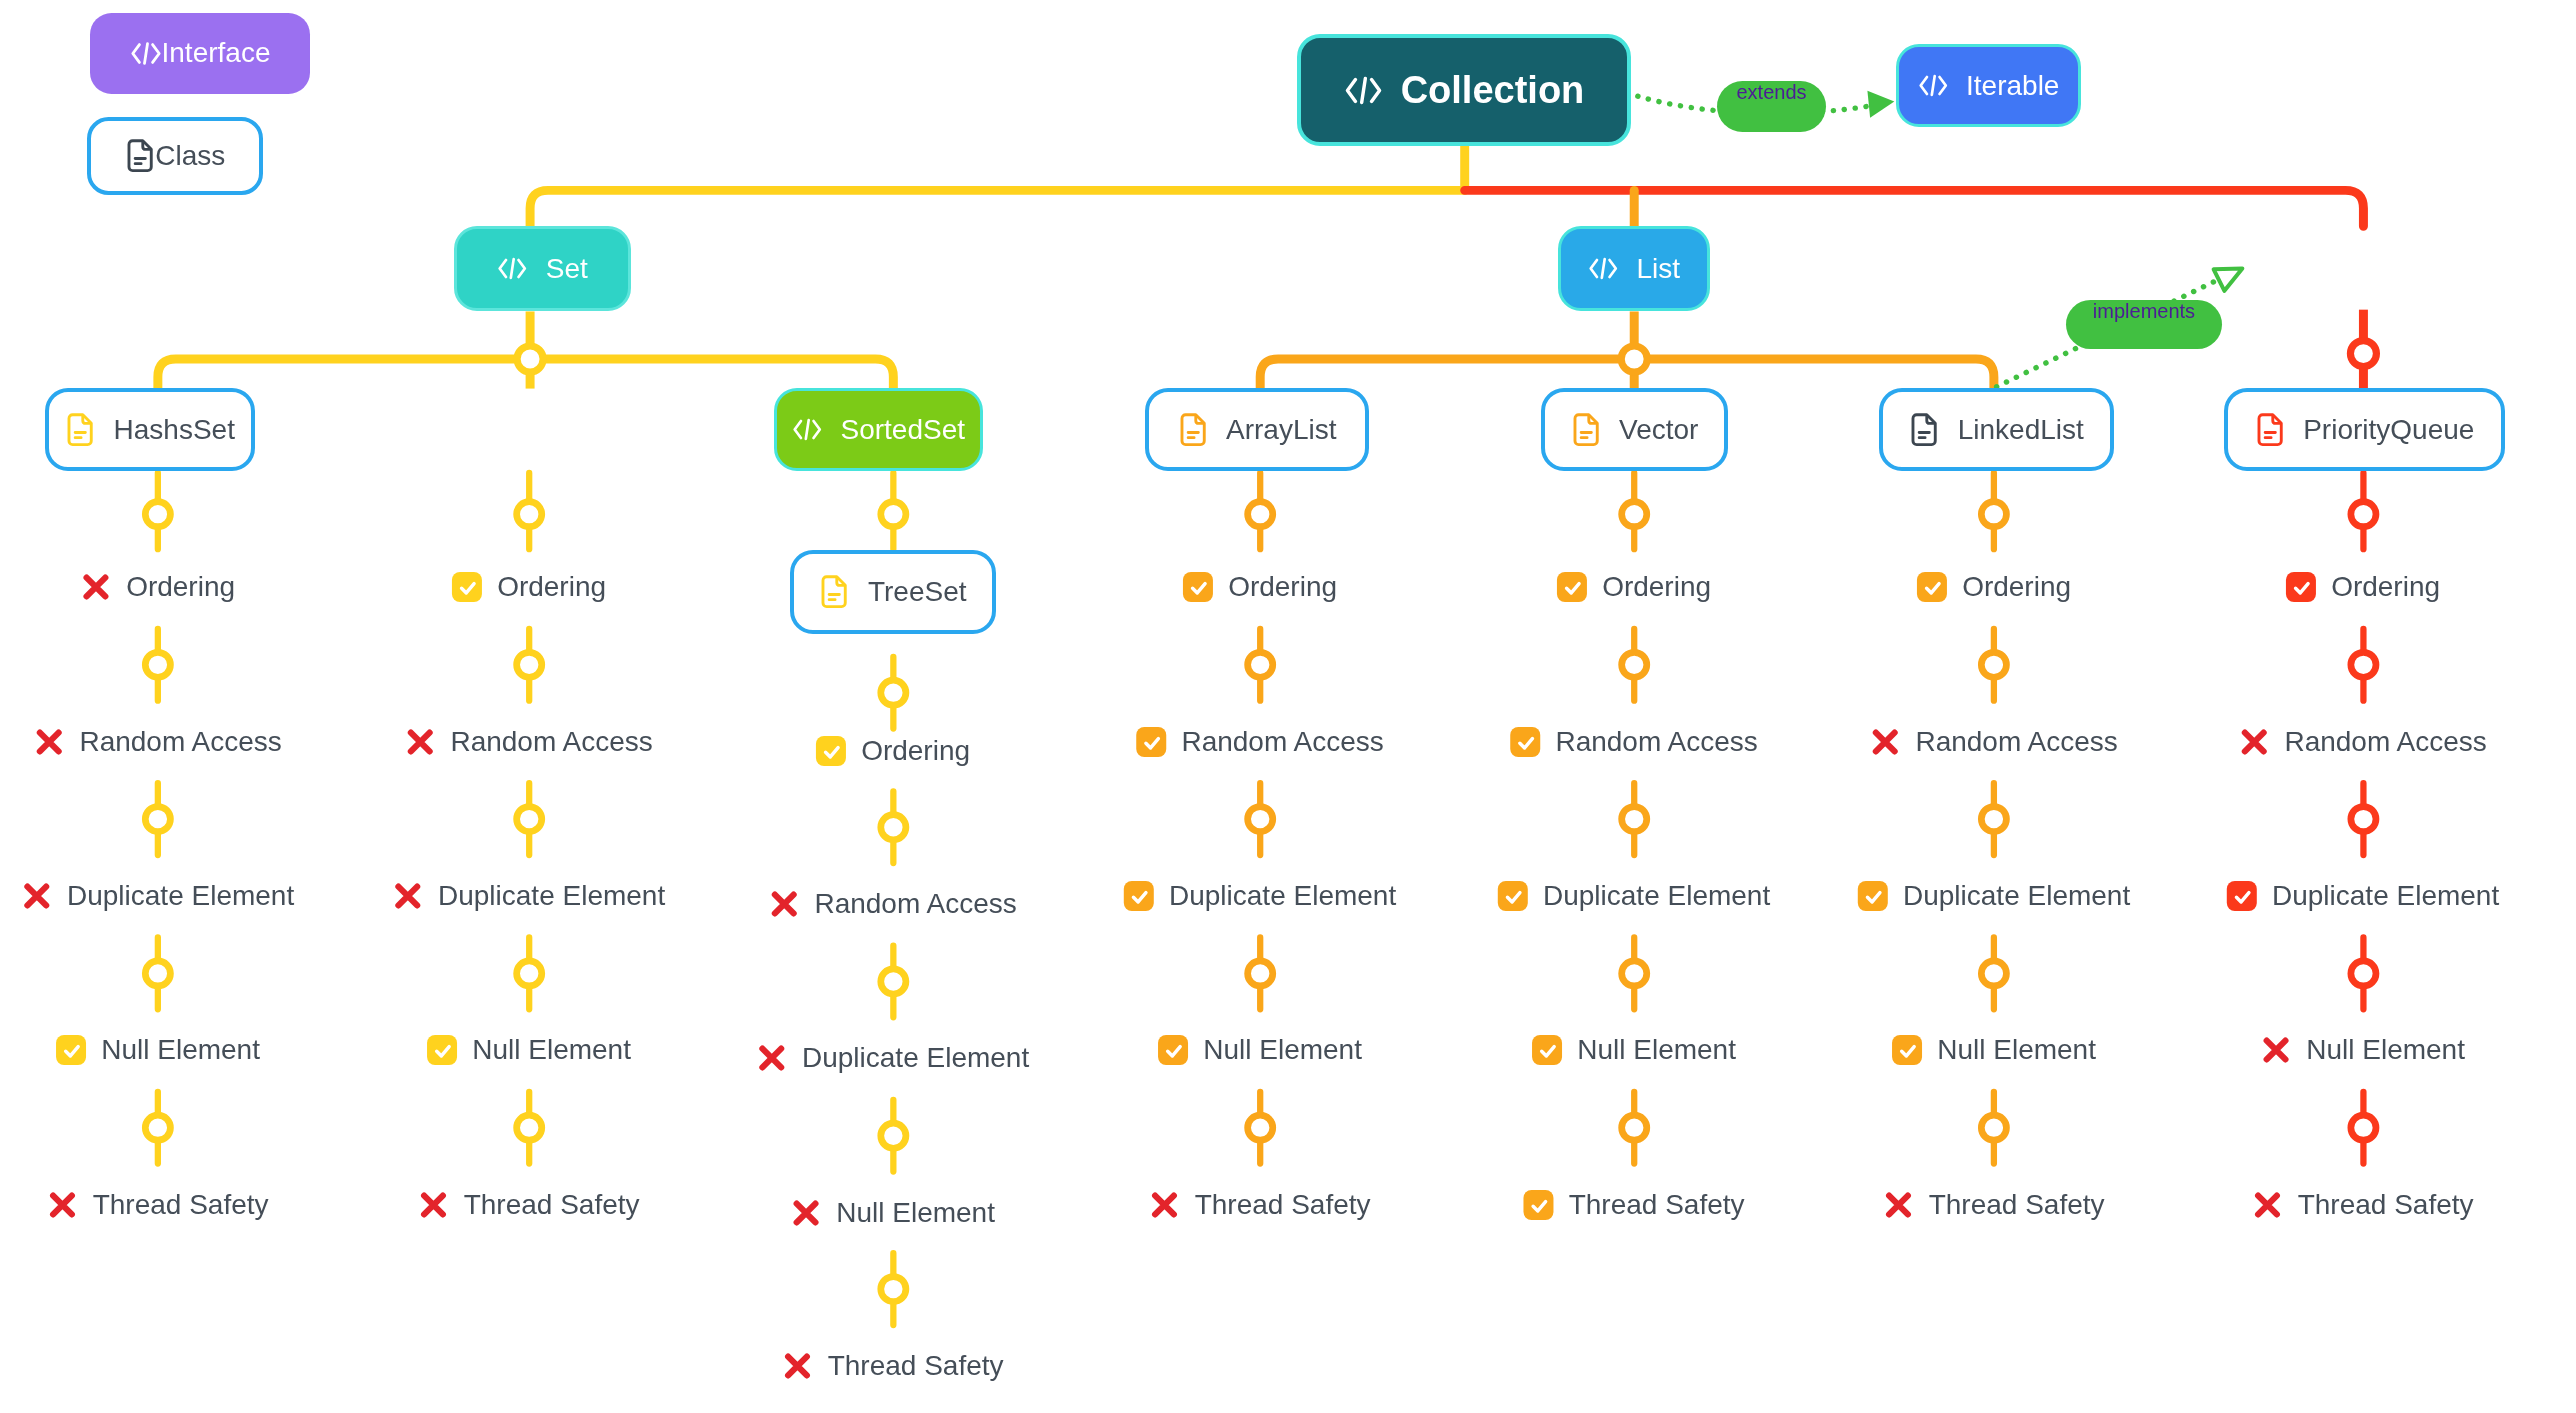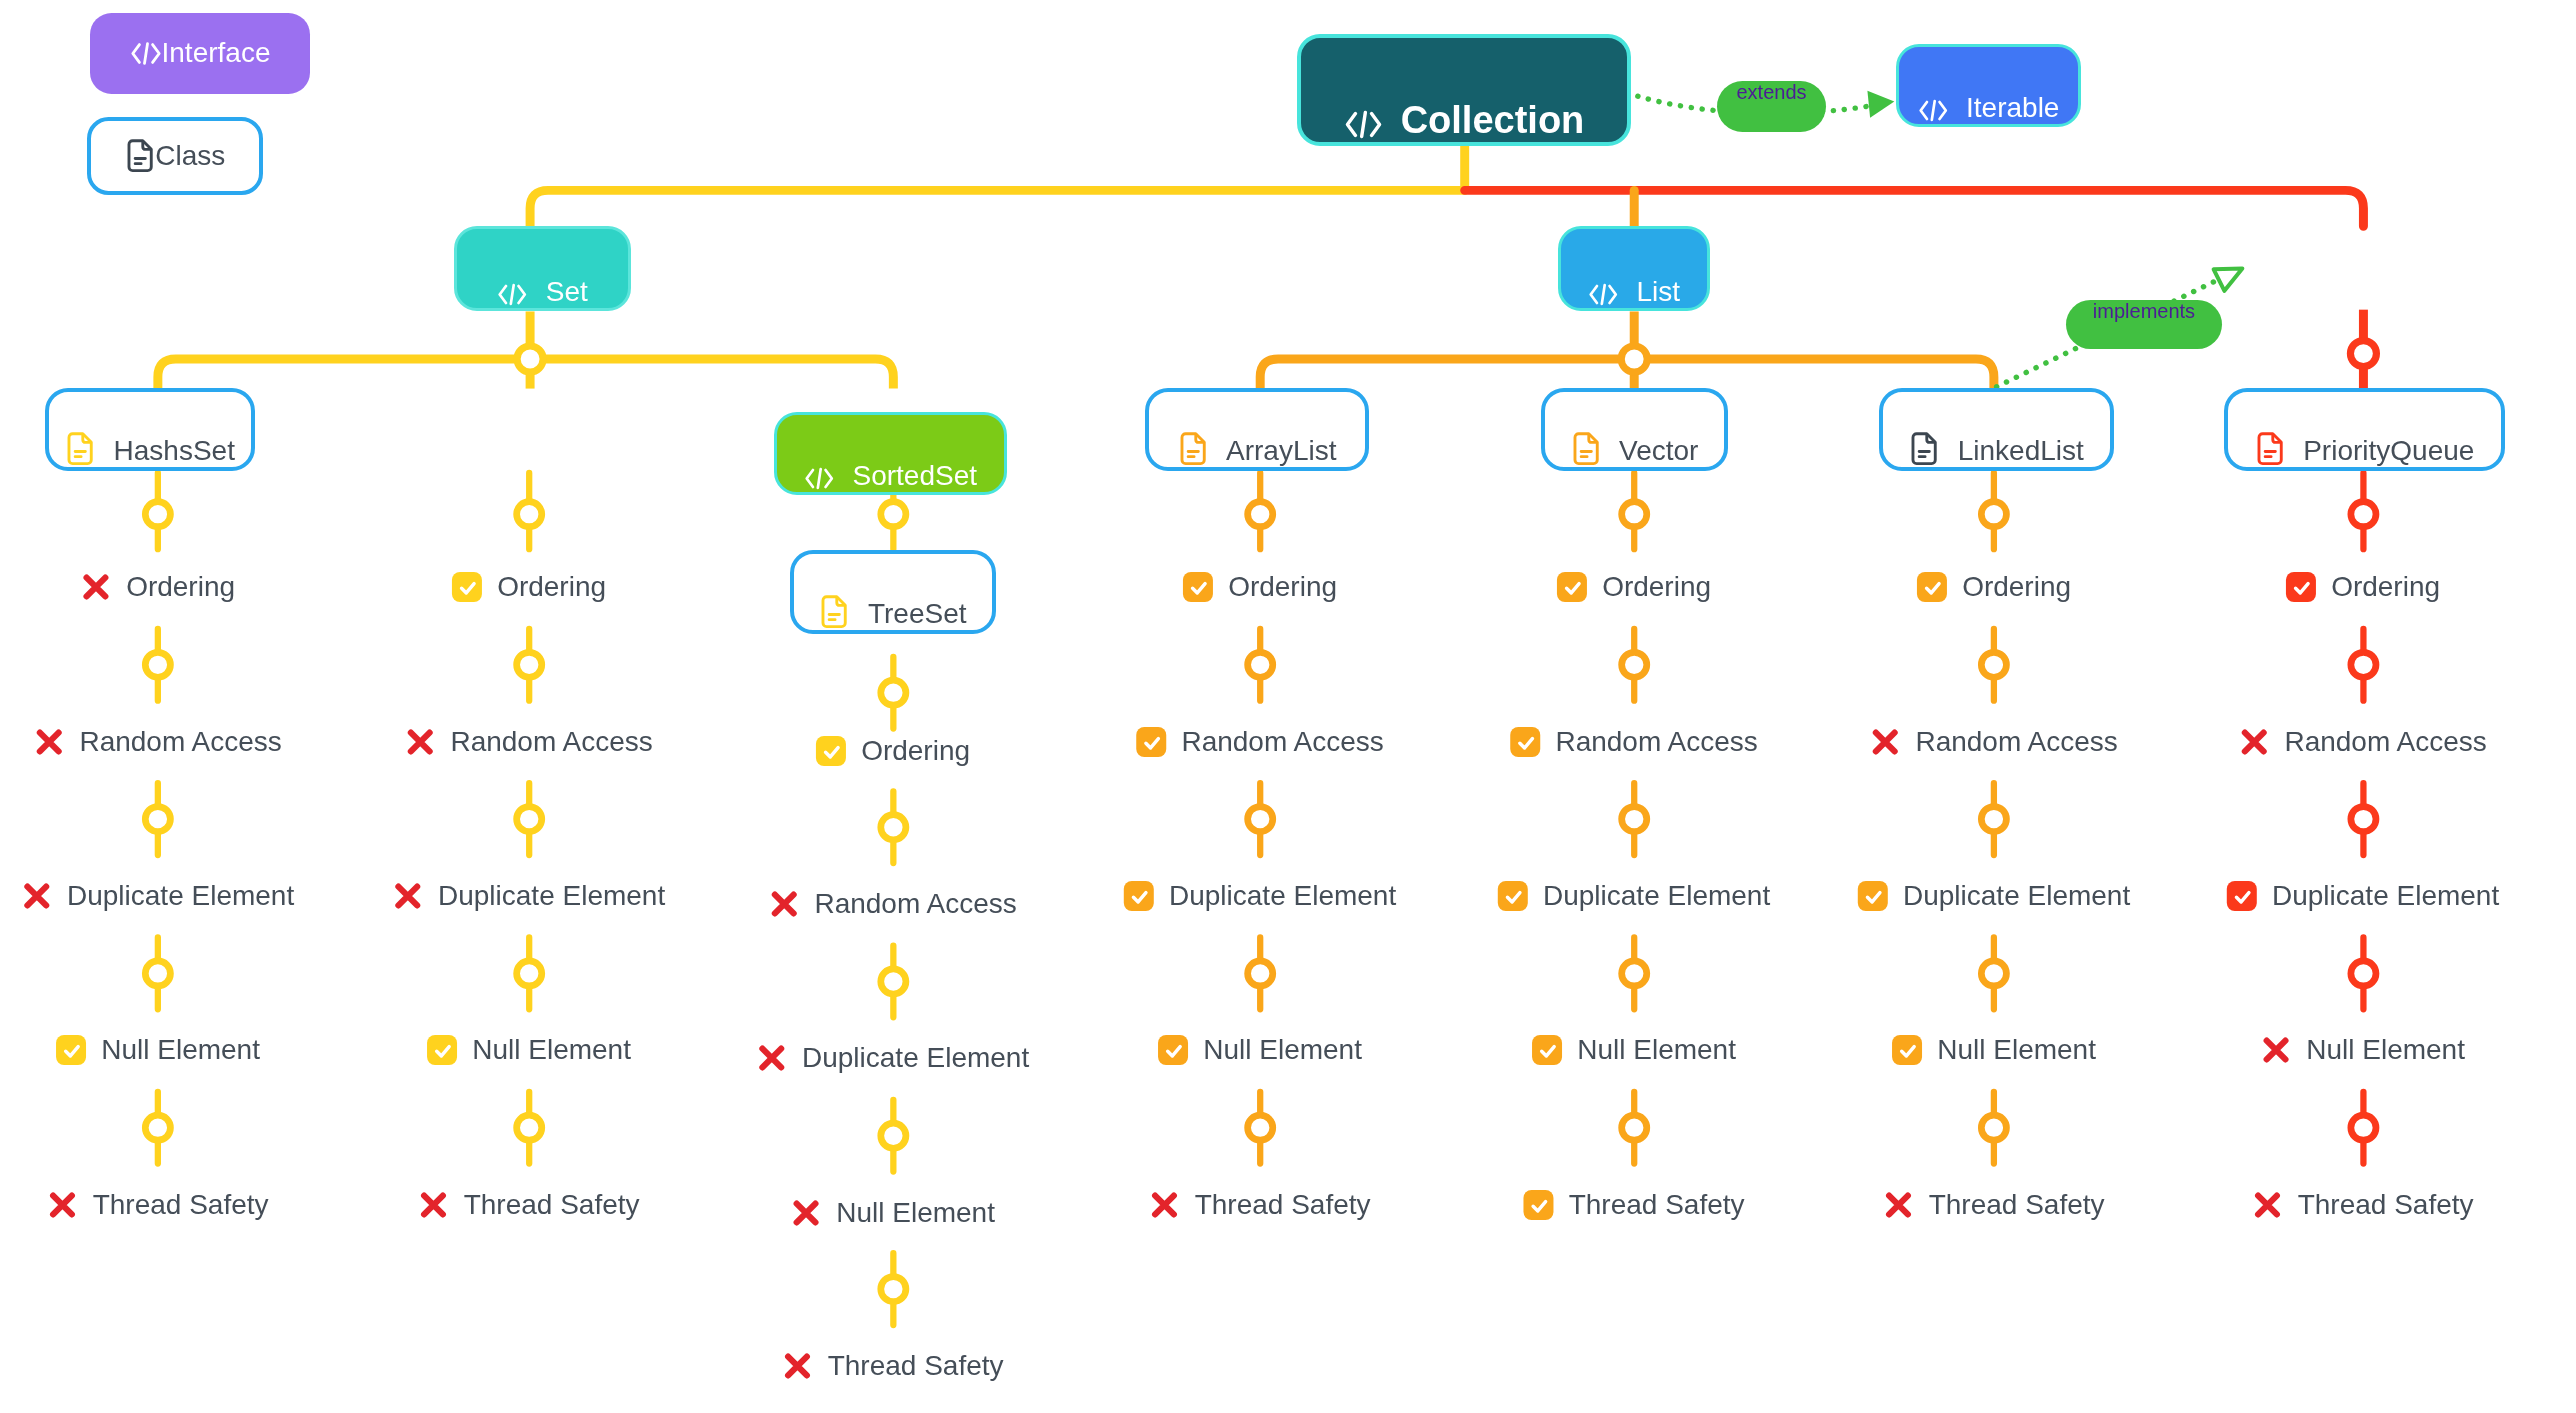--- a/index.html
+++ b/index.html
@@ -5,21 +5,21 @@
   :root{
     --yellow:#FFD21E; --orange:#FAA61A; --redline:#FB391B; --xred:#E3242B;
     --green:#41C041; --teal:#2FD3C6; --blue:#29A9E8; --pink:#F0548A;
     --darkteal:#15606B; --iris:#4077F5; --purple:#9B70F0; --sortgreen:#7CCB17;
     --cyanb:#47E4DC; --clsborder:#2AA7EF; --txt:#454E58;
   }
   html,body{margin:0;padding:0;background:#ffffff;}
   #canvas{position:relative;width:2576px;height:1414px;overflow:hidden;
           font-family:"Liberation Sans", sans-serif;background:#ffffff;}
   #wires{position:absolute;left:0;top:0;}
-  .node{position:absolute;display:flex;align-items:flex-end;justify-content:center;
+  .node{position:absolute;display:flex;align-items:center;justify-content:center;
         gap:18px;border-radius:23px;box-sizing:border-box;white-space:nowrap;}
   .iface{color:#fff;border:3.6px solid var(--cyanb);font-size:28px;}
   .cls{background:#fff;border:4.5px solid var(--clsborder);color:var(--txt);font-size:28px;}
   .root{font-size:38px;font-weight:bold;border-width:4.5px;}
   .pill{position:absolute;background:var(--green);color:#4c1d95;border-radius:26px;
         display:flex;align-items:flex-start;justify-content:center;font-size:20px;
         box-sizing:border-box;white-space:nowrap;}
   .legend-chip{position:absolute;display:flex;align-items:center;justify-content:center;
         border-radius:21.5px;box-sizing:border-box;font-size:28px;white-space:nowrap;}
   .chip-iface{background:var(--purple);color:#fff;}
@@ -205,21 +205,21 @@
   </div>
 
   <div class="node cls" style="left:45px;top:388px;width:210px;height:83px">
     <span class="ic ic-yellow">
         <svg width="30.5" height="36" viewBox="0 0 34 40">
           <use href="#doc-icon"></use>
         </svg>
       </span>
     <span>HashsSet</span>
   </div>
-  <div class="node iface" style="left:774px;top:412px;width:233px;height:83px;background:var(--sortgreen)">
+  <div class="node iface" style="left:774px;top:388px;width:209px;height:83px;background:var(--sortgreen)">
     <span class="ic ic-white">
         <svg width="30.5" height="27" viewBox="0 0 34 30">
           <use href="#code-icon"></use>
         </svg>
       </span>
     <span>SortedSet</span>
   </div>
   <div class="node cls" style="left:790px;top:550px;width:206px;height:84px">
     <span class="ic ic-yellow">
         <svg width="30.5" height="36" viewBox="0 0 34 40">

